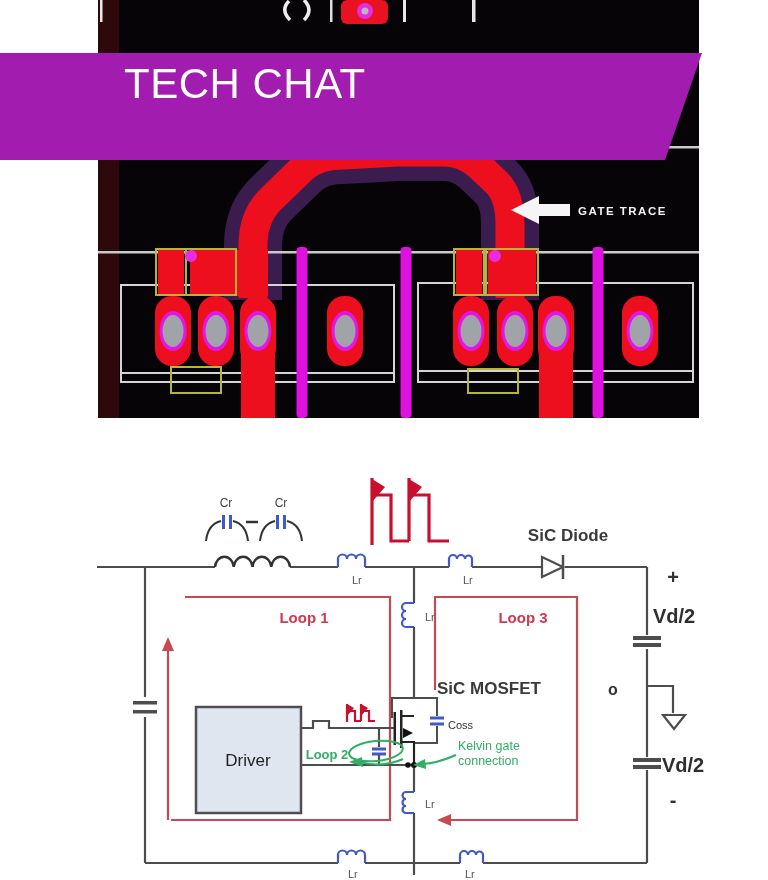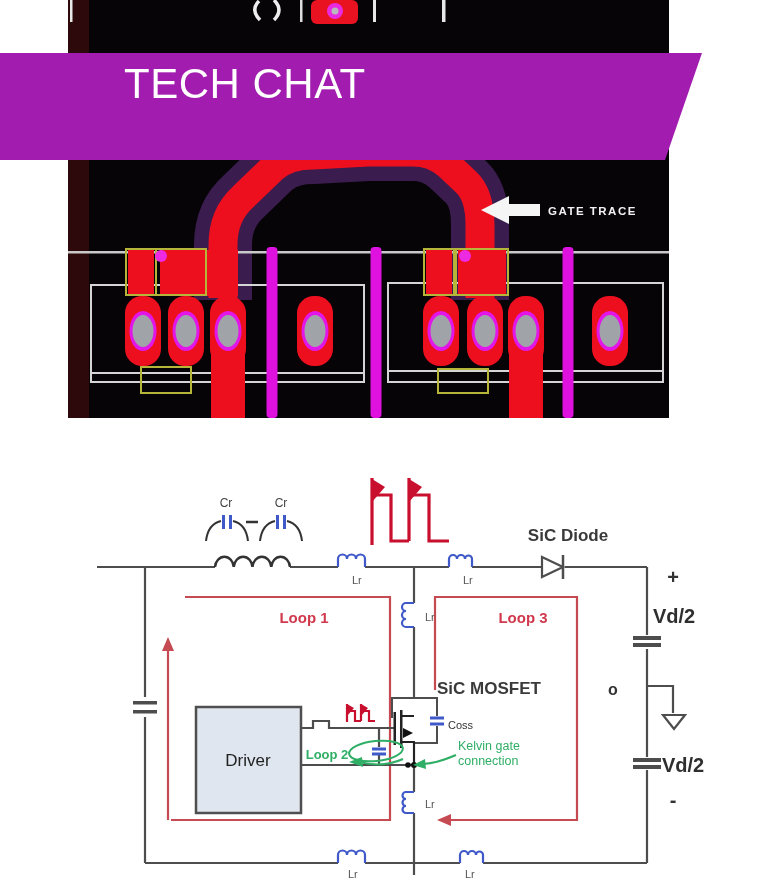--- a/index.html
+++ b/index.html
@@ -1,19 +1,19 @@
 <!DOCTYPE html>
 <html><head>
 <meta charset="utf-8">
 <style>
   html,body{margin:0;padding:0;background:#ffffff;}
   body{width:768px;height:880px;position:relative;overflow:hidden;
        font-family:"Liberation Sans", sans-serif;}
   #stage{position:absolute;inset:0;width:768px;height:880px;background:#fff;}
-  #pcb-wrap{position:absolute;left:68px;top:0;width:601px;height:418px;}
+  #pcb-wrap{position:absolute;left:98px;top:0;width:601px;height:418px;}
   #banner{position:absolute;left:0;top:22px;width:702px;height:107px;
           background:#a21caf;
           clip-path:polygon(0 0,100% 0,calc(100% - 37px) 100%,0 100%);
           display:flex;align-items:flex-start;margin-top:31px;}
   #banner .title{color:#ffffff;font-size:42px;letter-spacing:.5px;
           padding-left:124px;padding-top:7px;font-weight:400;
           font-family:"Liberation Sans", sans-serif;white-space:nowrap;}
   #schem-wrap{position:absolute;left:85px;top:445px;width:683px;height:435px;}
   svg text{font-family:"Liberation Sans", sans-serif;}
 </style>

